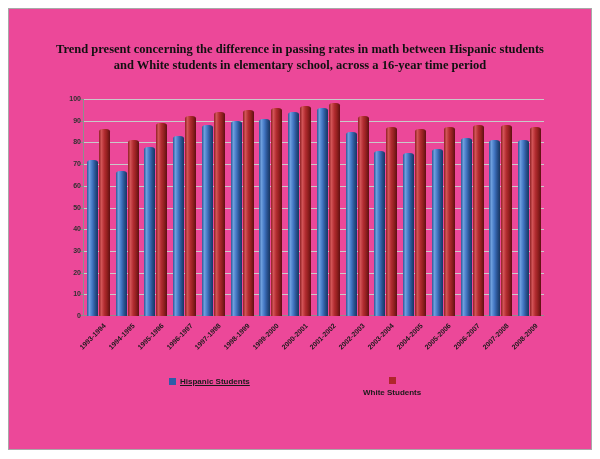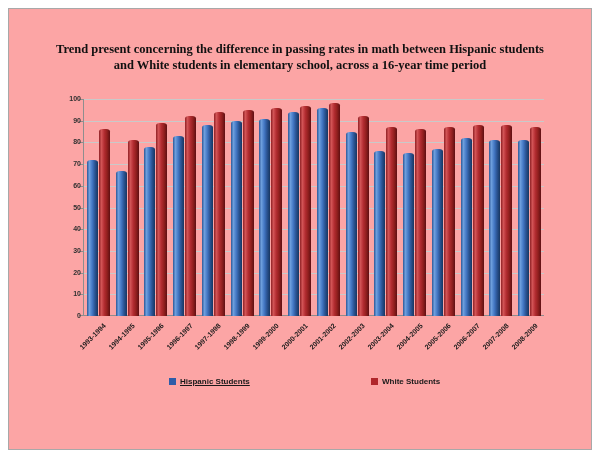--- a/index.html
+++ b/index.html
@@ -3,21 +3,21 @@
 <meta charset="utf-8">
 <style>
   html, body { margin: 0; padding: 0; background: #ffffff; }
   #stage {
     position: relative; width: 600px; height: 459px;
     background: #ffffff; overflow: hidden;
     font-family: "Liberation Sans", sans-serif;
   }
   #frame {
     position: absolute; left: 8px; top: 8px; width: 582px; height: 440px;
-    border: 1px solid #a8a8a8; background: #fca5a5;
+    border: 1px solid #a8a8a8; background: #ec4899;
   }
   #chart-title {
     position: absolute; top: 32px; left: 50%; transform: translateX(-50%);
     width: 492px; text-align: center;
     font-family: "Liberation Serif", serif;
     font-weight: bold; font-size: 12.5px; line-height: 1.3; color: #111111;
   }
   #plot {
     position: absolute; left: 74px; top: 90px; width: 460px; height: 217px;
     border-left: 1px solid #8e8e8e;
@@ -58,21 +58,21 @@
     transform-origin: 0 0;
   }
   #legend {
     position: absolute; left: 74px; top: 368px; width: 460px; height: 14px;
   }
   .legend-item {
     position: absolute; display: flex; align-items: center; gap: 4px;
     font-size: 8px; font-weight: 600; color: #1a1a1a;
   }
   #legend-item-0 { left: 86px; text-decoration: underline; }
-  #legend-item-1 { left: 288px; }
+  #legend-item-1 { left: 280px; flex-direction: column; }
   .swatch { width: 7px; height: 7px; display: inline-block; }
   .swatch.s0 { background: #2e5ca8; }
   .swatch.s1 { background: #b0262b; }
 </style>
 </head>
 <body>
 
 <div id="stage">
   <div id="frame">
     <div id="chart-title">Trend present concerning the difference in passing rates in math between Hispanic students and White students in elementary school, across a 16-year time period</div>

